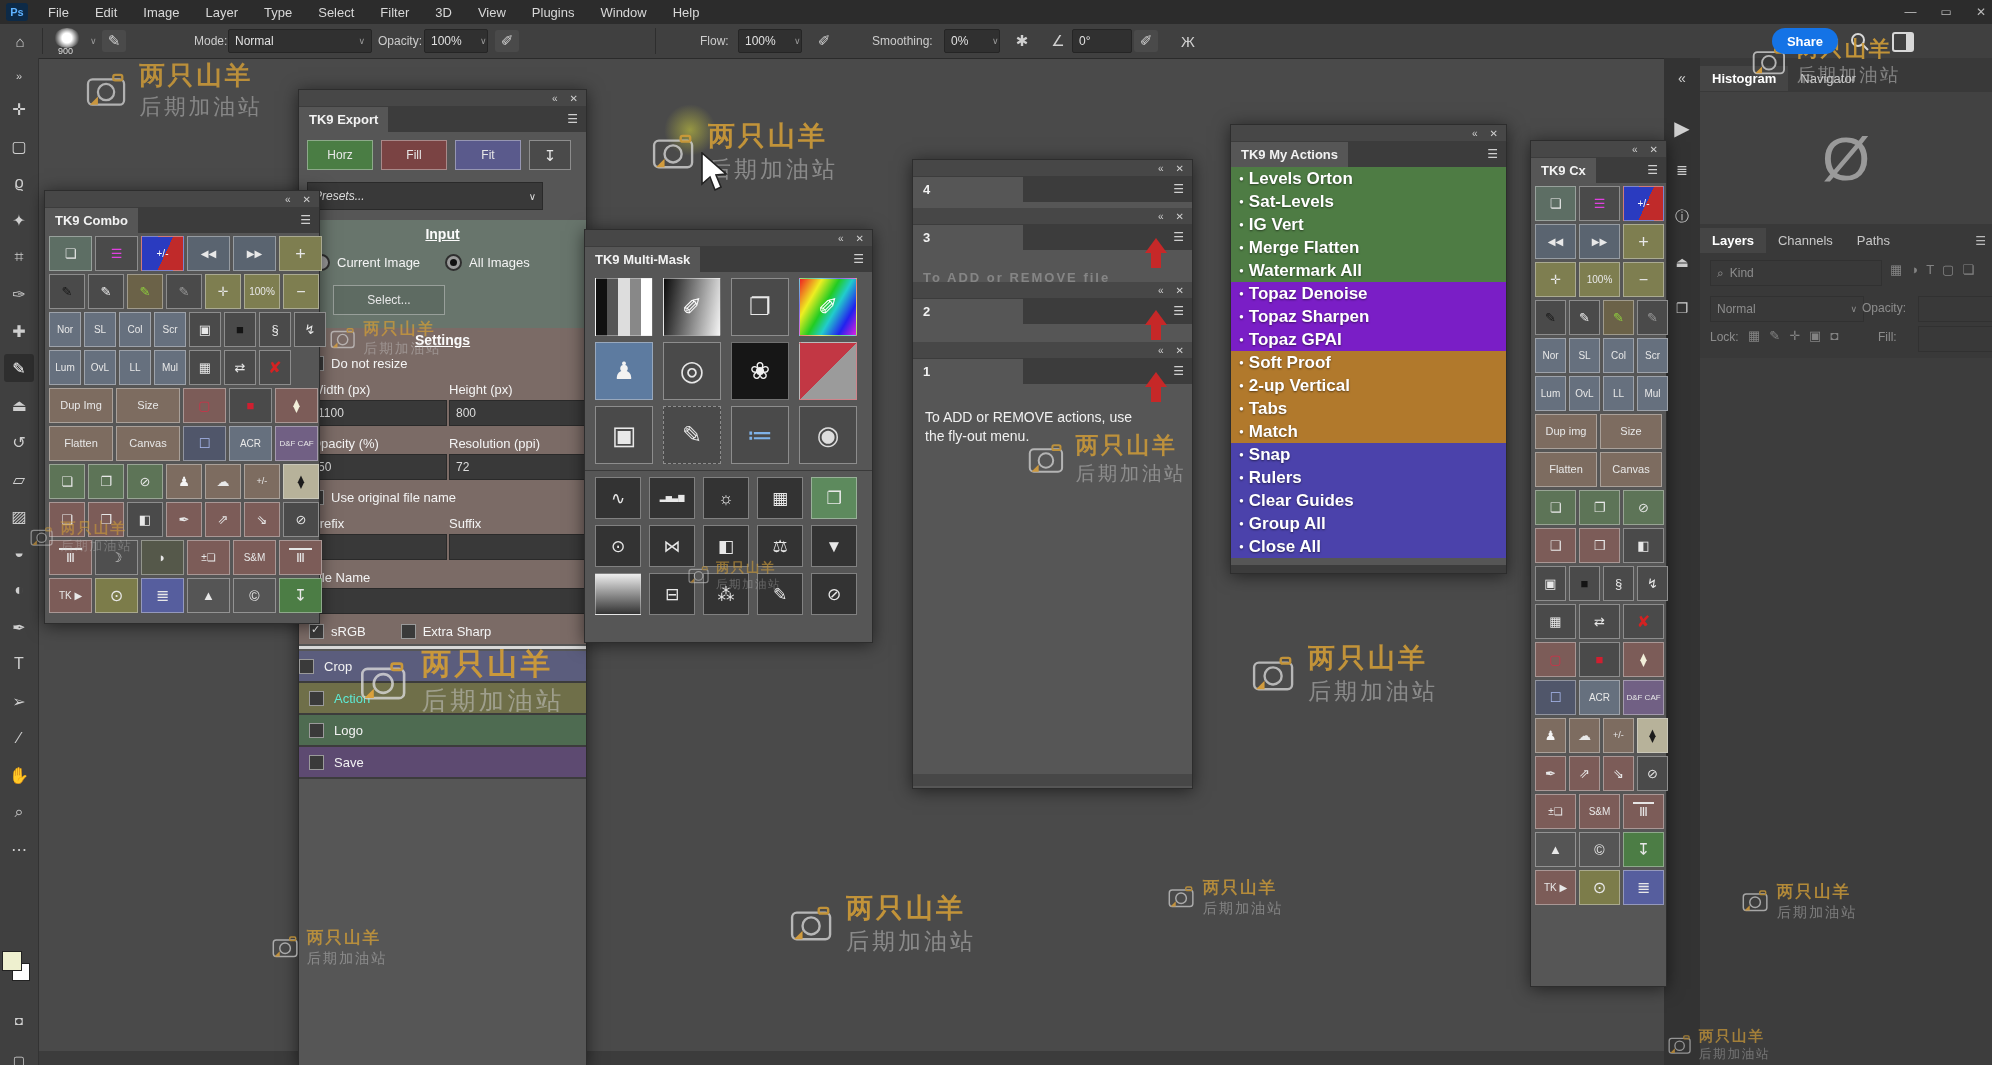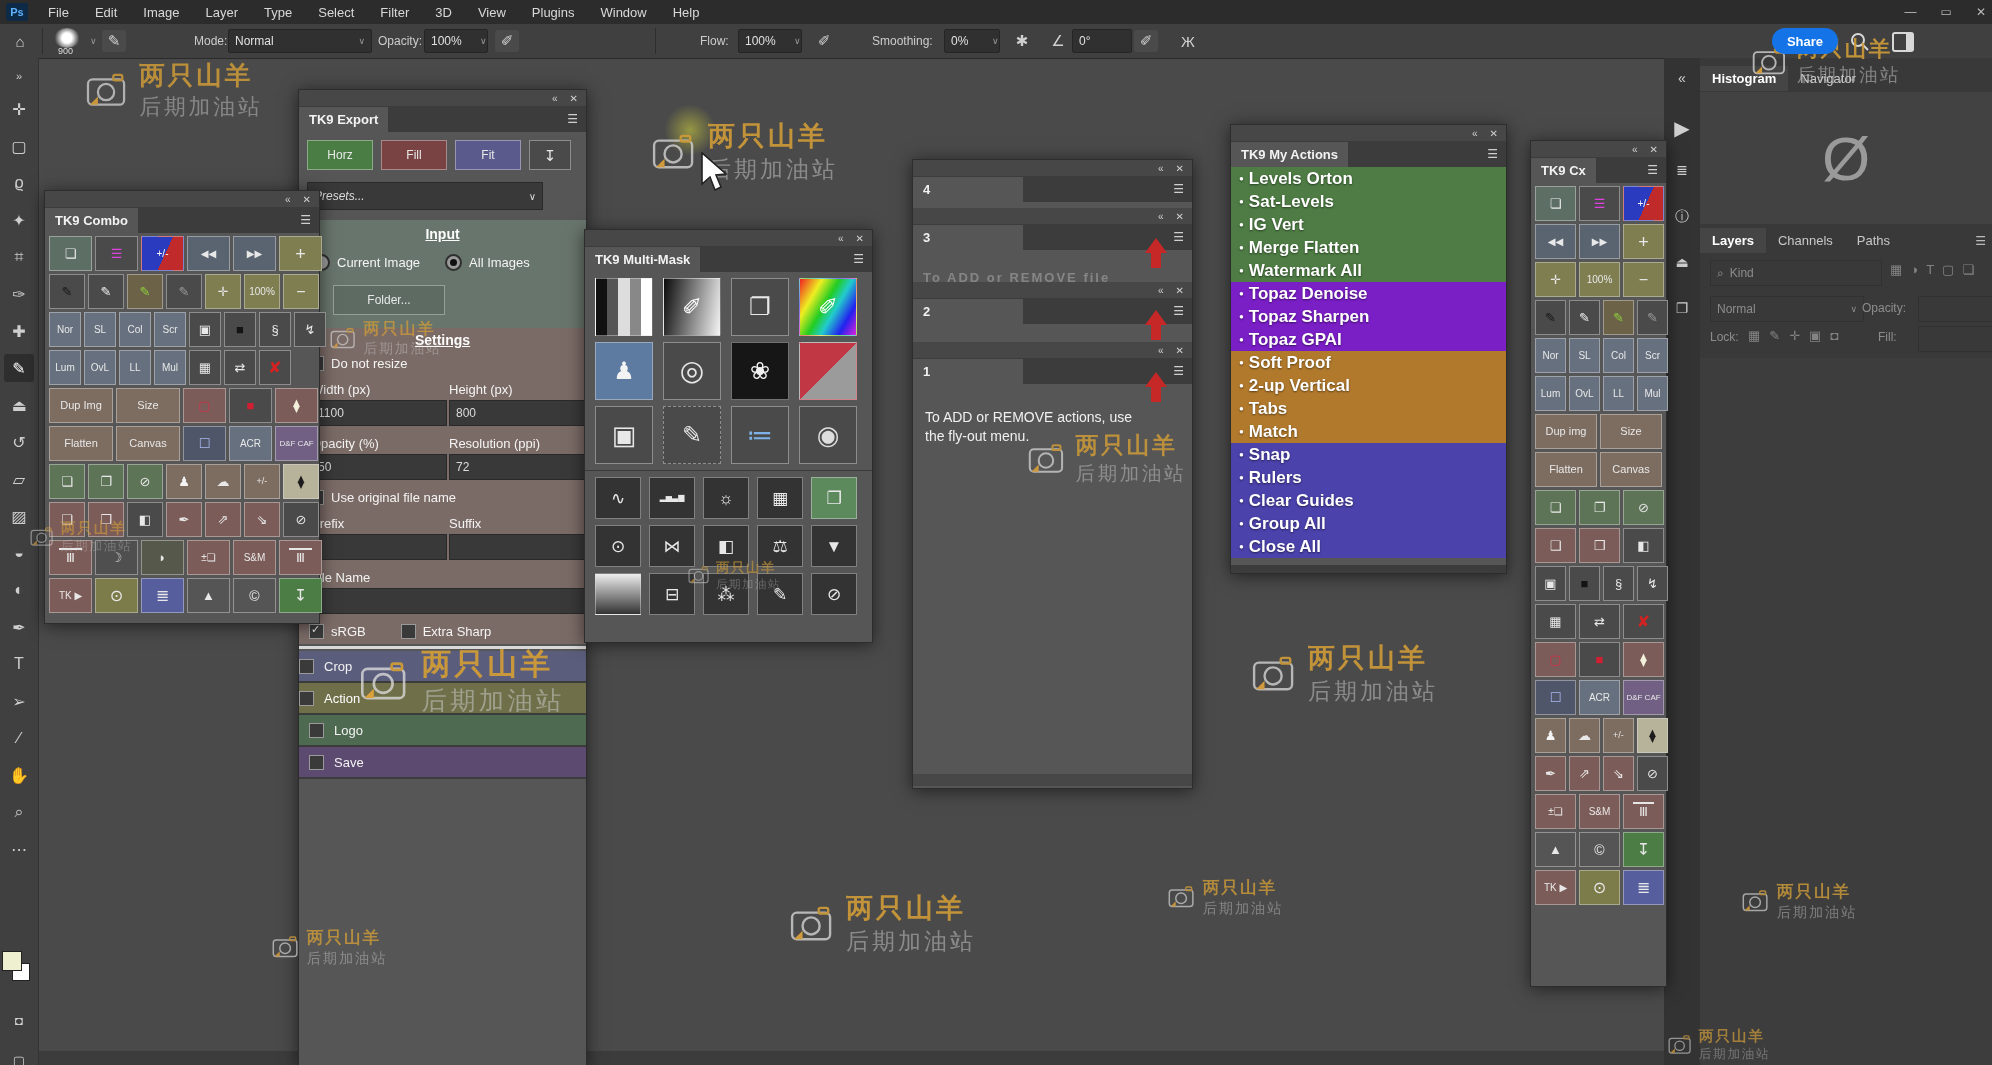--- a/index.html
+++ b/index.html
@@ -255,21 +255,21 @@
     <div class="abs gbtn" style="left:242px;top:92px;width:36px;height:26px;font-size:17px">+</div>
 
     <div class="abs" style="left:0;top:130px;width:287px;height:108px;background:#68756c">
       <div class="sect-title" style="margin-top:6px">Input</div>
       <div style="display:flex;align-items:center;gap:7px;margin:12px 0 0 14px;font-size:13px;color:#f4f4f4">
         <span class="rad"></span>
         <span>Current Image</span>
         <span class="rad sel" style="margin-left:18px"></span>
         <span>All Images</span>
       </div>
-      <div class="gbtn" style="width:110px;height:28px;margin:14px 0 0 34px;background:#5e6b62;font-size:12px">Folder...</div>
+      <div class="gbtn" style="width:110px;height:28px;margin:14px 0 0 34px;background:#5e6b62;font-size:12px">Select...</div>
     </div>
 
     <div class="abs" style="left:0;top:238px;width:287px;height:316px;background:#7b6b66;font-size:13px;color:#f4f4f4">
       <div class="sect-title" style="margin-top:4px">Settings</div>
       <div style="display:flex;align-items:center;gap:7px;margin:8px 0 0 10px">
         <span class="cb"></span>
         <span>Do not resize</span>
       </div>
       <div class="abs exlabel" style="left:12px;top:54px">Width (px)</div>
       <div class="abs exlabel" style="left:150px;top:54px">Height (px)</div>
@@ -303,21 +303,21 @@
         <span class="cb" style="margin-left:28px"></span>
         <span>Extra Sharp</span>
       </div>
     </div>
     <div class="abs" style="left:0;top:556px;width:287px;height:3px;background:#d8d8d8"></div>
     <div class="abs" id="ex-toggles" style="left:0;top:561px;width:287px">
         <div style="height: 30px; background: rgb(91, 93, 125); display: flex; align-items: center; gap: 10px; padding-left: 0; border-bottom: 2px solid rgb(60, 60, 60); font-size: 13px; color: rgb(242, 242, 242);">
           <span class="cb"></span>
           <span>Crop</span>
         </div>
-        <div style="height: 30px; background: rgb(111, 111, 73); display: flex; align-items: center; gap: 10px; border-bottom: 2px solid rgb(60, 60, 60); font-size: 13px; color: #ffffff;">
+        <div style="height: 30px; background: rgb(111, 111, 73); display: flex; align-items: center; gap: 10px; padding-left: 10px; border-bottom: 2px solid rgb(60, 60, 60); font-size: 13px; color: #5eead4;">
           <span class="cb"></span>
           <span>Action</span>
         </div>
         <div style="height: 30px; background: rgb(78, 107, 81); display: flex; align-items: center; gap: 10px; padding-left: 10px; border-bottom: 2px solid rgb(60, 60, 60); font-size: 13px; color: rgb(242, 242, 242);">
           <span class="cb"></span>
           <span>Logo</span>
         </div>
         <div style="height: 30px; background: rgb(93, 74, 113); display: flex; align-items: center; gap: 10px; padding-left: 10px; border-bottom: 2px solid rgb(60, 60, 60); font-size: 13px; color: rgb(242, 242, 242);">
           <span class="cb"></span>
           <span>Save</span>

